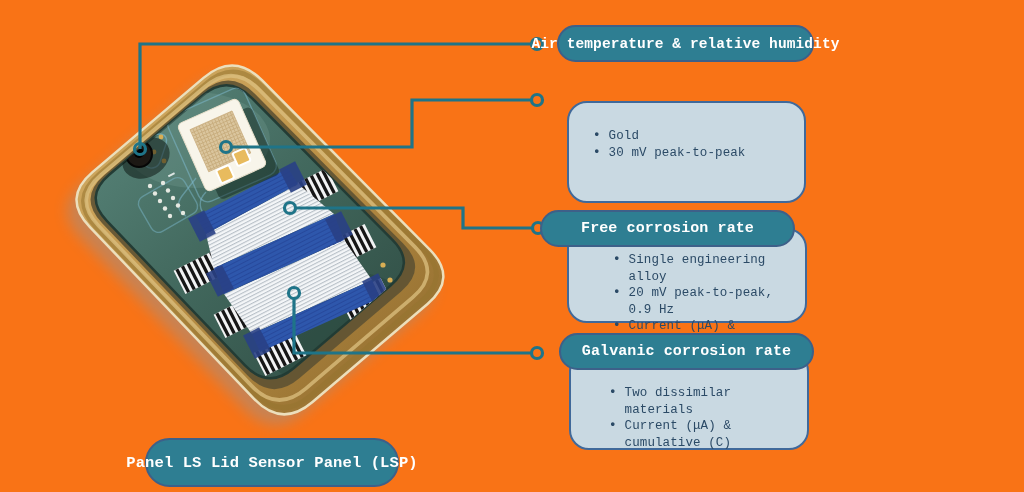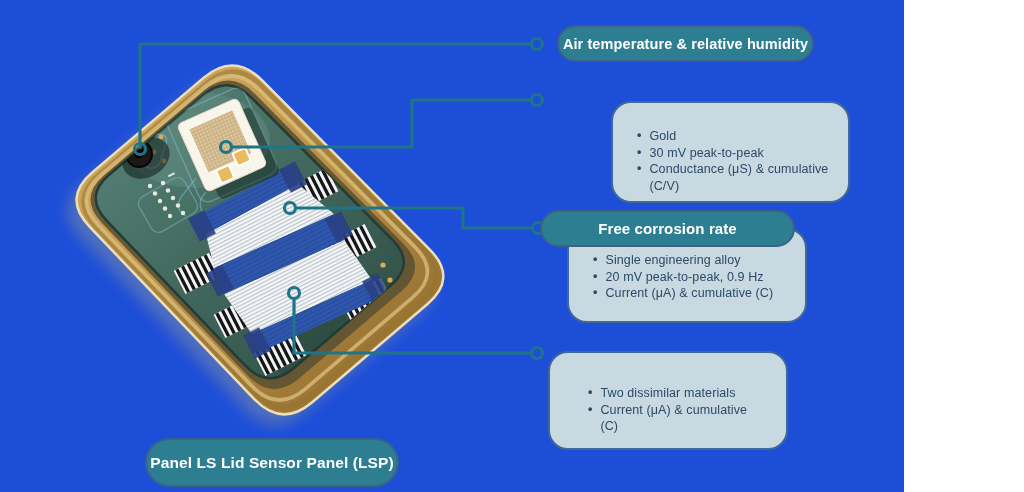--- a/index.html
+++ b/index.html
@@ -1,40 +1,40 @@
 <!DOCTYPE html>
 <html><head>
 <meta charset="utf-8">
 <style>
   html,body{margin:0;padding:0;background:#fff;}
   .stage{
-    position:relative;width:904px;height:492px;background:#1d4ed8;overflow:hidden;
-    font-family:Liberation Sans, sans-serif;
+    position:relative;width:1024px;height:492px;background:#f97316;overflow:hidden;
+    font-family:Liberation Mono, monospace;
   }
   .stage svg{position:absolute;left:0;top:0;}
   .pill{
     position:absolute;display:flex;align-items:center;justify-content:center;
     background:#2E7E92;border:2px solid #3D6089;border-radius:19px;
     color:#fff;font-weight:600;font-size:15px;letter-spacing:.1px;
     box-sizing:border-box;z-index:3;white-space:nowrap;
   }
   .panel{
     position:absolute;background:#C9D9E2;border:2px solid #40699A;border-radius:20px;
     box-sizing:border-box;z-index:2;color:#2B4A66;
   }
   .brow{display:flex;align-items:baseline;font-size:12.5px;font-weight:500;
     line-height:16.6px;letter-spacing:.1px;}
   .brow::before{content:"•";margin-right:8px;font-weight:700;position:relative;top:-1px;}
   #pill-air{left:557px;top:25px;width:257px;height:37px;font-size:14.5px;}
   #pill-salt{left:559px;top:83px;width:255px;height:37px;}
-  #panel-salt{left:567px;top:101px;width:239px;height:102px;padding:25px 8px 0 24px;margin-left:44px;}
+  #panel-salt{left:567px;top:101px;width:239px;height:102px;padding:25px 8px 0 24px;}
   #pill-free{left:540px;top:210px;width:255px;height:37px;}
-  #panel-free{left:567px;top:228px;width:240px;height:95px;padding:22px 8px 0 24px;}
+  #panel-free{left:567px;top:228px;width:240px;height:95px;padding:22px 8px 0 44px;}
   #pill-galv{left:559px;top:333px;width:255px;height:37px;}
-  #panel-galv{left:548px;top:351px;width:240px;height:99px;padding:32px 18px 0 38px;}
+  #panel-galv{left:569px;top:351px;width:240px;height:99px;padding:32px 18px 0 38px;}
   #pill-device{left:145px;top:438px;width:254px;height:49px;border-radius:25px;
     font-size:15.5px;z-index:3;}
 </style>
 </head>
 <body>
 
 <div class="stage">
 
 <svg width="1024" height="492" viewBox="0 0 1024 492">
   <defs>
@@ -233,32 +233,34 @@
   </g>
 </svg>
 
 <div class="pill" id="pill-air">
   <span>Air temperature &amp; relative humidity</span>
 </div>
 
 <div class="panel" id="panel-salt">
   <div class="brow">Gold</div>
   <div class="brow">30 mV peak-to-peak</div>
-  <div class="brow">Conductance (μS) &amp; cumulative (C/V)</div>
 </div>
 
 <div class="pill" id="pill-free">
   <span>Free corrosion rate</span>
 </div>
 <div class="panel" id="panel-free">
   <div class="brow">Single engineering alloy</div>
   <div class="brow">20 mV peak-to-peak, 0.9 Hz</div>
   <div class="brow">Current (μA) &amp; cumulative (C)</div>
 </div>
 
+<div class="pill" id="pill-galv">
+  <span>Galvanic corrosion rate</span>
+</div>
 <div class="panel" id="panel-galv">
   <div class="brow">Two dissimilar materials</div>
   <div class="brow">Current (μA) &amp; cumulative (C)</div>
 </div>
 
 <div class="pill" id="pill-device">
   <span>Panel LS Lid Sensor Panel (LSP)</span>
 </div>
 
 </div>

